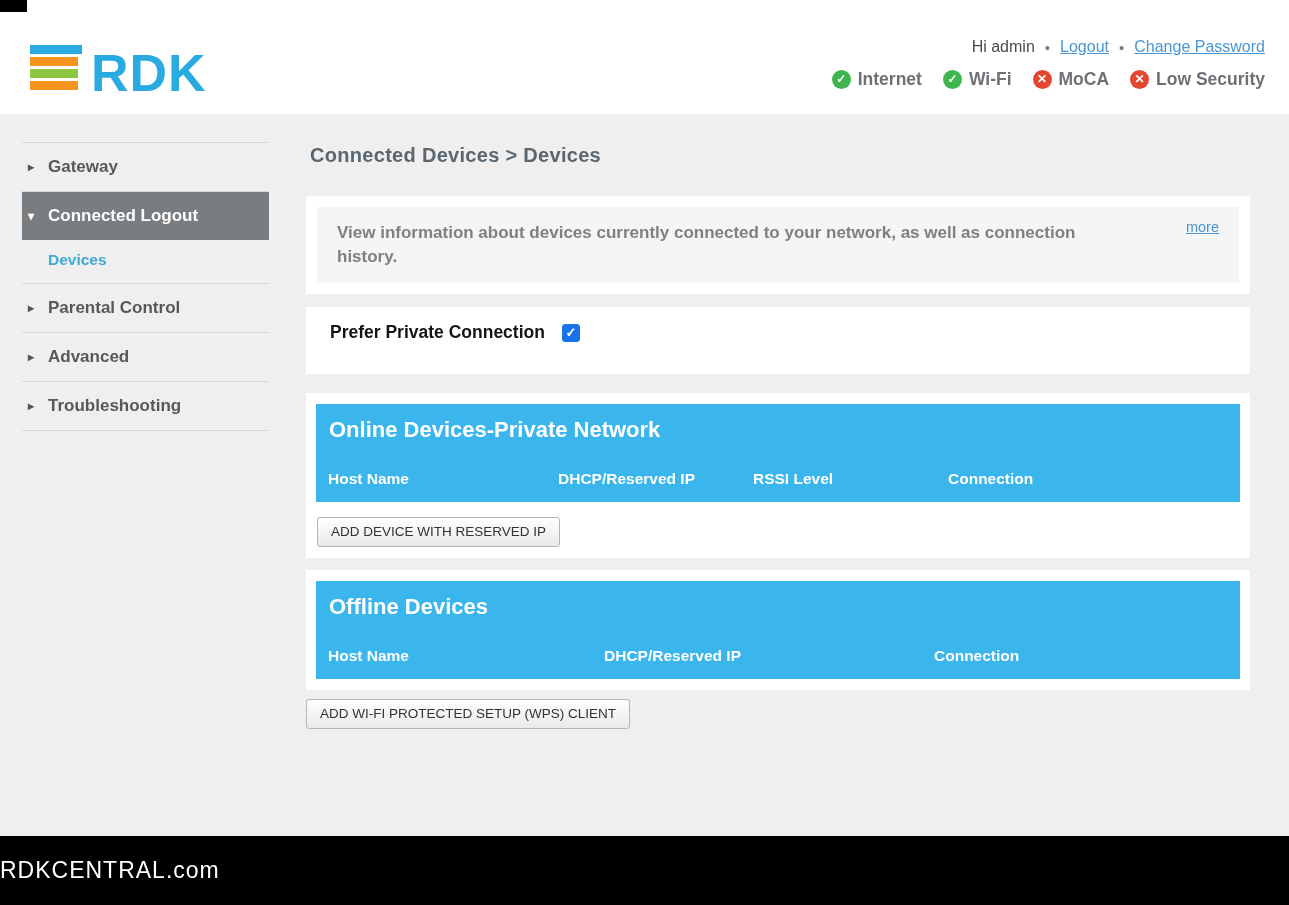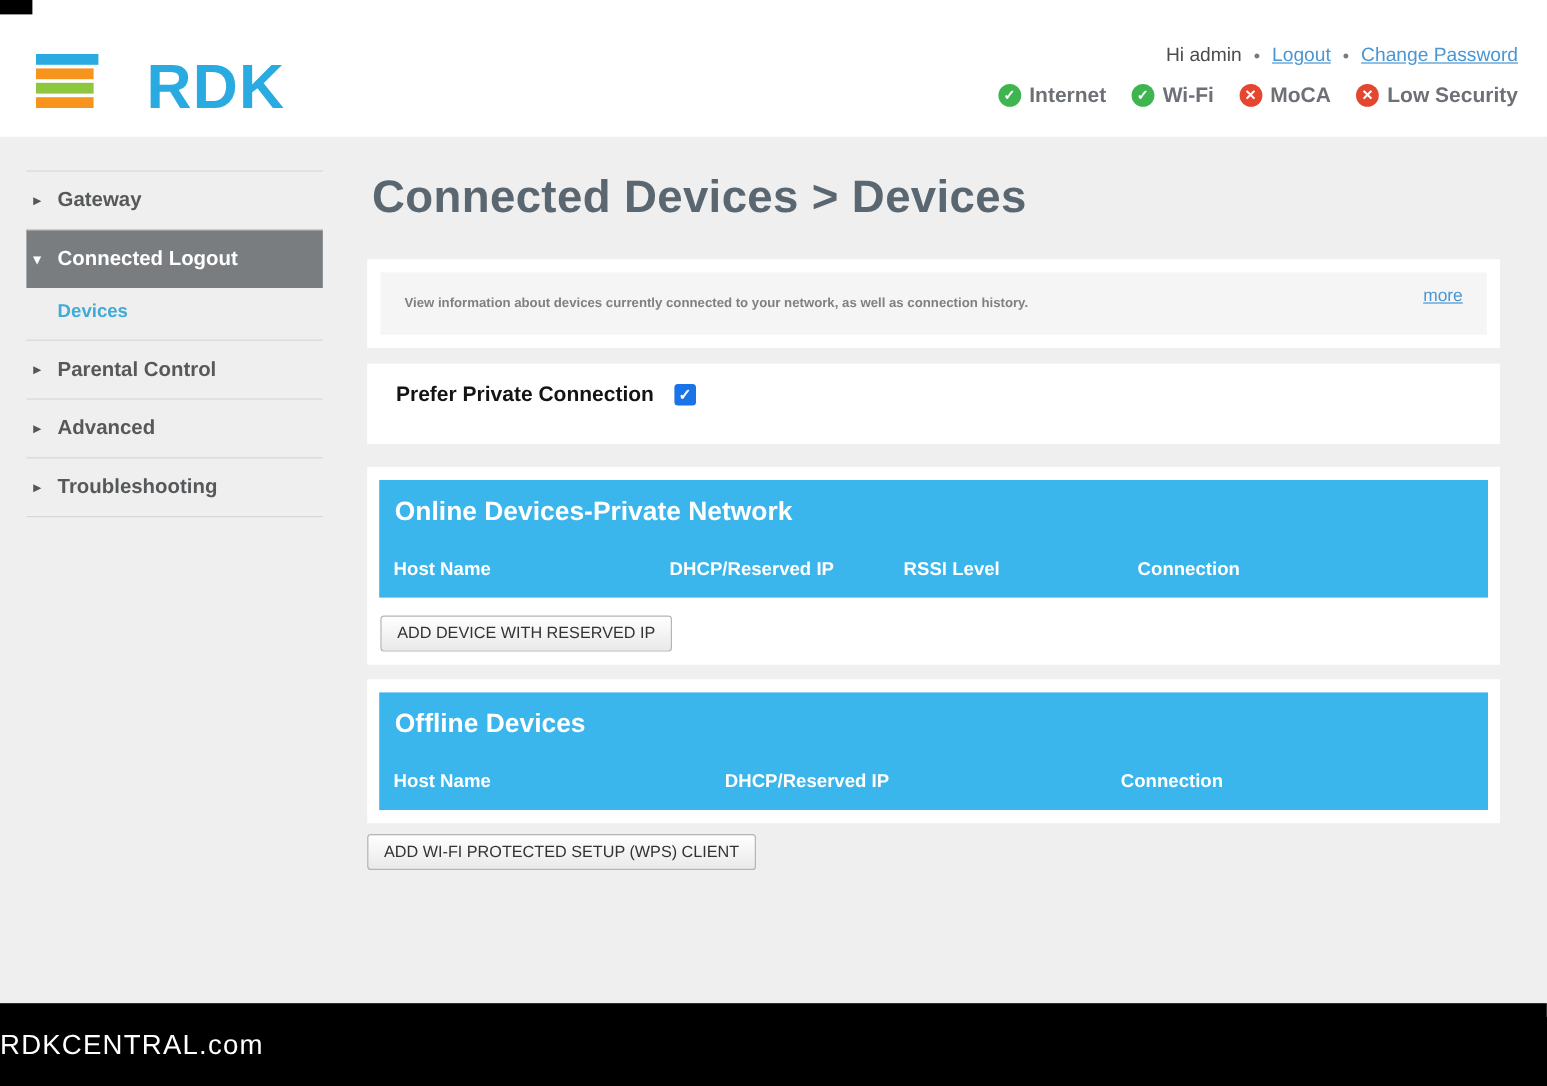--- a/index.html
+++ b/index.html
@@ -13,21 +13,21 @@
   
   .header { position:absolute; top:0; left:0; width:100%; height:114px; background:#ffffff; }
   .corner-mark { position:absolute; left:0; top:0; width:27px; height:12px; background:#000; }
   .logo { position:absolute; left:30px; top:45px; display:flex; align-items:flex-end; gap:9px; cursor:pointer; }
   .logo-bars { display:flex; flex-direction:column; gap:3px; padding-bottom:5px; }
   .logo-bar { width:48px; height:9px; }
   .logo-bar.b1 { background:#29abe2; width:52px; }
   .logo-bar.b2 { background:#f7941e; }
   .logo-bar.b3 { background:#8dc63f; }
   .logo-bar.b4 { background:#f7941e; }
-  .logo-text { font-size:52px; font-weight:bold; color:#29abe2; line-height:0.82; letter-spacing:1px;margin-left:31px; }
+  .logo-text { font-size:52px; font-weight:bold; color:#29abe2; line-height:0.82; letter-spacing:1px; }
   .header-right { position:absolute; top:38px; right:24px; text-align:right; }
   .account-row { display:flex; justify-content:flex-end; align-items:center; gap:10px; font-size:16px; color:#4c4c4c; }
   .account-sep { color:#7a7a7a; font-size:15px; }
   .hlink { color:#4a96d2; text-decoration:underline; cursor:pointer; }
   .status-row { margin-top:13px; display:flex; justify-content:flex-end; align-items:center; gap:21px; }
   .status-item { display:flex; align-items:center; gap:7px; font-weight:bold; font-size:17.5px; color:#6d7175; }
   .status-icon { width:19px; height:19px; border-radius:50%; color:#fff; font-size:12px; font-weight:bold;
                  display:flex; align-items:center; justify-content:center; padding-bottom:1px; }
   .status-icon.ok  { background:#3fb550; }
   .status-icon.err { background:#e5462f; }
@@ -35,25 +35,25 @@
   .sidebar { position:absolute; left:22px; top:142px; width:247px; }
   .nav-item { border-top:1px solid #d8d8d8; padding:14px 6px 14px 6px; font-weight:bold; font-size:17px;
               color:#56585a; display:flex; align-items:center; gap:10px; cursor:pointer; }
   .nav-item .chev { font-size:12px; color:#565656; width:10px; }
   .nav-item.selected { background:#797d80; color:#ffffff; }
   .nav-item.selected .chev { color:#ffffff; }
   .nav-sub { padding:11px 6px 14px 26px; font-weight:bold; font-size:15.5px; color:#41aad5; cursor:pointer; }
   .sidebar-end { border-top:1px solid #d8d8d8; height:1px; }
   
   .main { position:absolute; left:306px; top:128px; width:944px; }
-  .page-title { font-size:38px; font-weight:bold; color:#5a6670; margin:16px 0 29px 4px; letter-spacing:0.3px; }
+  .page-title { font-size:20px; font-weight:bold; color:#5a6670; margin:16px 0 29px 4px; letter-spacing:0.3px; }
   .card { background:#ffffff; }
   .card-info { padding:11px; margin-bottom:13px; }
   .info-inner { background:#f5f5f5; padding:14px 20px 14px 20px; display:flex; align-items:flex-start; }
-  .info-text { width:770px; color:#7e8183; font-weight:bold; font-size:11px; line-height:24px; }
+  .info-text { width:770px; color:#7e8183; font-weight:bold; font-size:17px; line-height:24px; }
   .more-link { margin-left:auto; color:#4a96d2; font-size:14.5px; text-decoration:underline; cursor:pointer; margin-top:-2px; }
   .card-prefer { margin-bottom:19px; padding:15px 24px 31px; display:flex; align-items:center; gap:17px; }
   .prefer-label { font-weight:bold; font-size:17.5px; color:#141414; }
   .checkbox { width:18px; height:18px; background:#1a73e8; border:1px solid #1a73e8; border-radius:3px;
               color:#fff; font-size:13px; font-weight:bold; display:flex; align-items:center; justify-content:center; cursor:pointer; }
   .card-table-online { margin-bottom:12px; padding:11px 10px 1px; }
   .card-table-offline { margin-bottom:0; padding:11px 10px; }
   .blue-table { background:#3ab6ec; padding:13px 12px 14px; }
   .table-title { color:#ffffff; font-weight:bold; font-size:22px; padding-left:1px; }
   .cols { display:grid; margin-top:27px; font-weight:bold; font-size:15.5px; color:#ffffff; }

